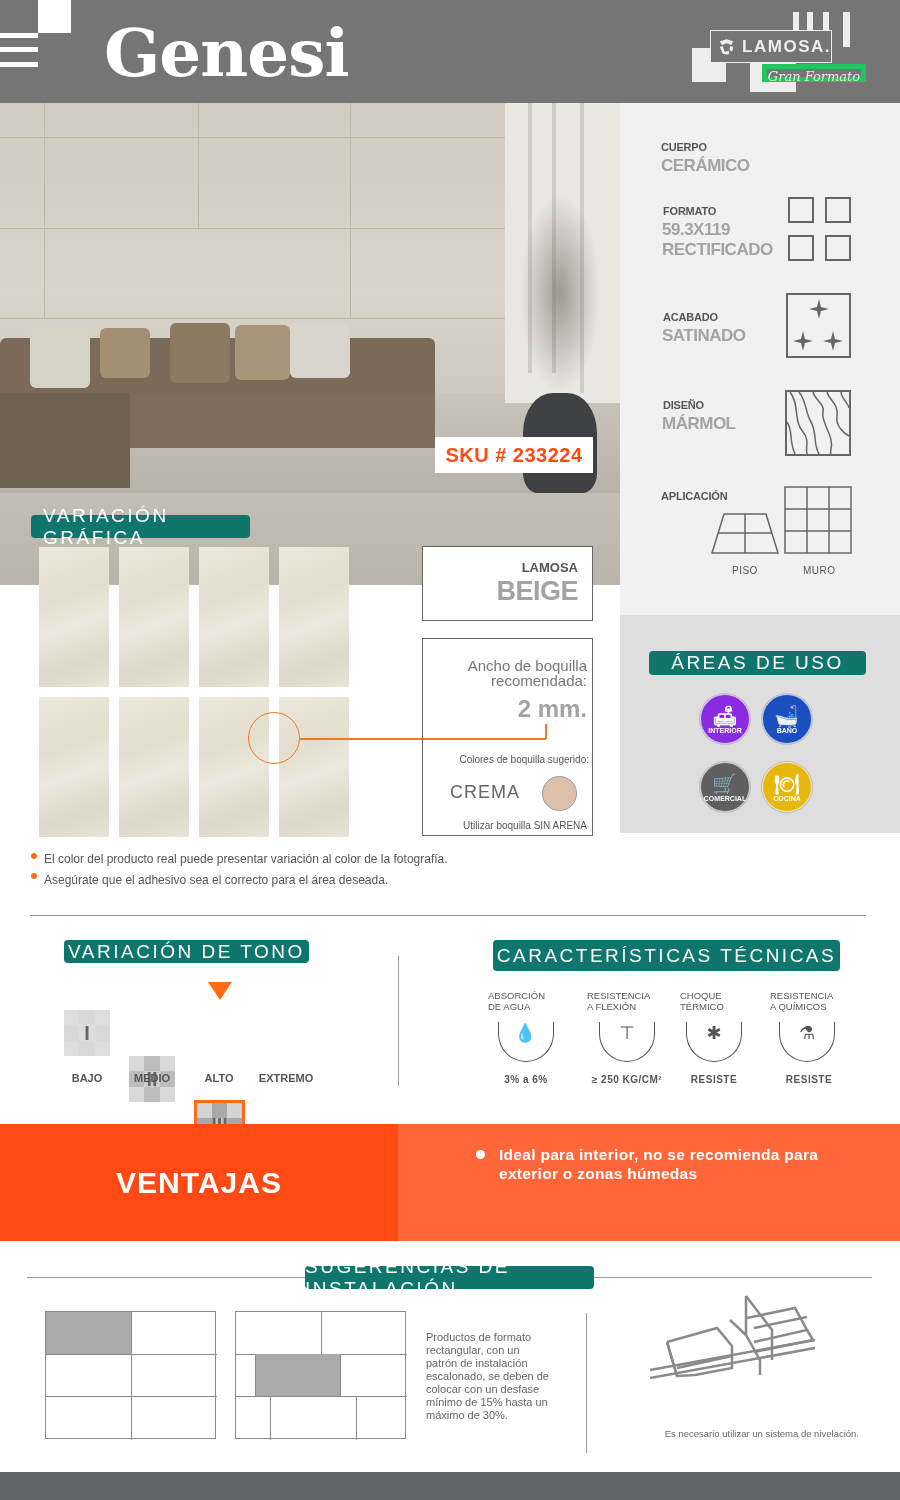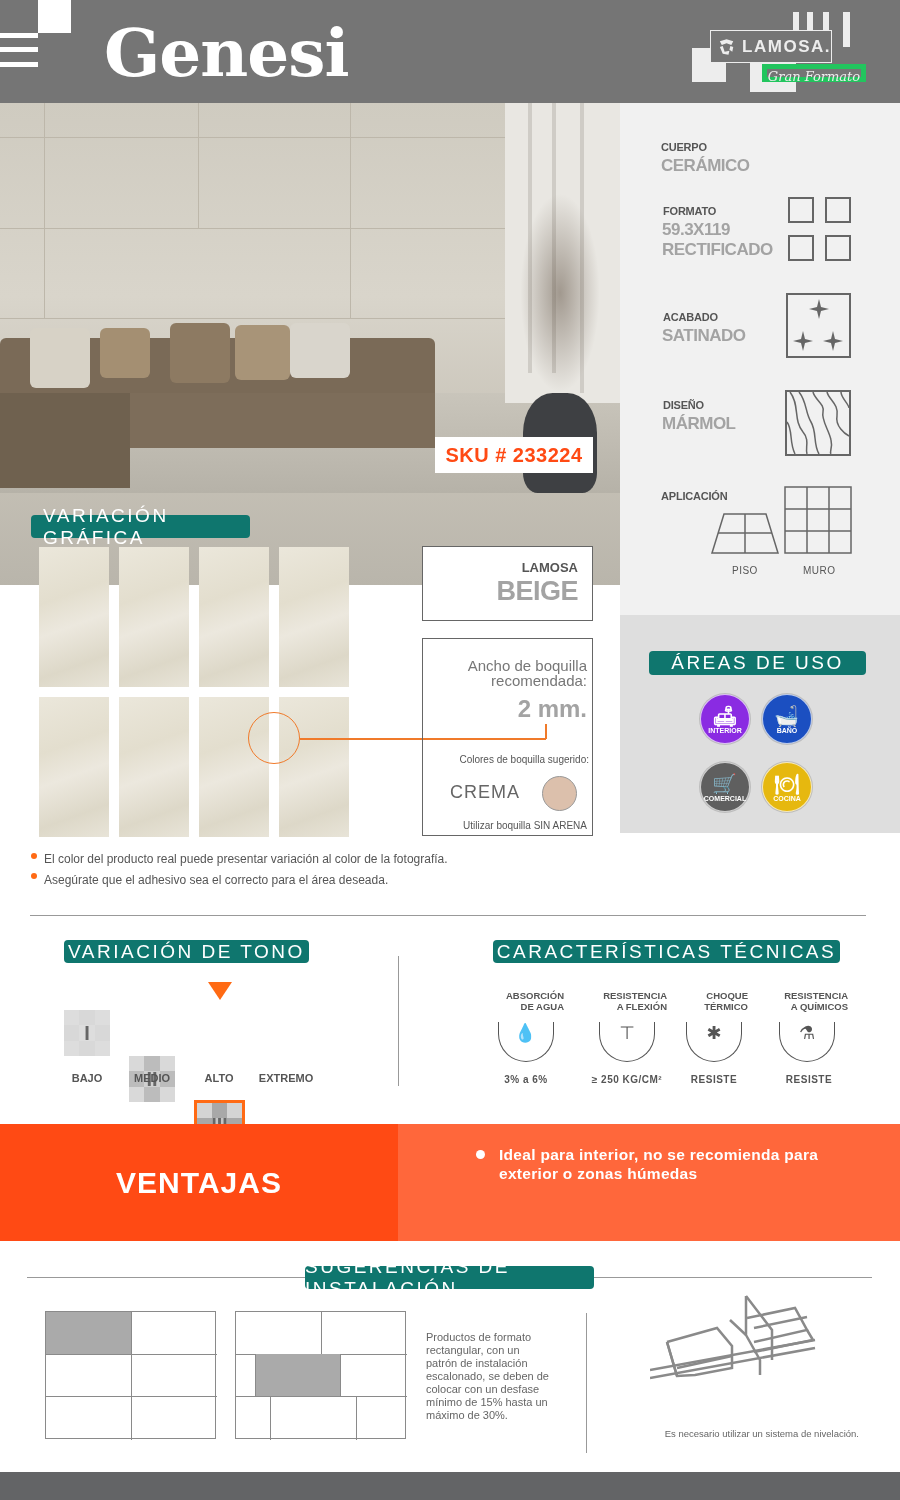--- a/index.html
+++ b/index.html
@@ -44,21 +44,21 @@
 
   .bullet-dot { width: 6px; height: 6px; border-radius: 50%; background: #ff6a14; }
   .note { font-size: 12px; color: #555; }
 
   .hr { height: 1px; background: #999; }
 
   .tono { width: 46px; height: 46px; display: grid; grid-template-columns: repeat(3,1fr); position: relative; }
   .tono .roman { position: absolute; inset: 0; display: flex; align-items: center; justify-content: center; font-weight: bold; font-size: 20px; color: #666; }
   .tono-lbl { font-size: 11px; font-weight: bold; color: #555; text-align: center; }
 
-  .tech-title { font-size: 9.5px; font-weight: bold; color: #555; text-align: right; line-height: 11px; }
+  .tech-title { font-size: 9.5px; font-weight: normal; color: #555; text-align: left; line-height: 11px; }
   .tech-arc { width: 56px; height: 40px; border: 1.5px solid #555; border-top: none; border-radius: 0 0 30px 30px; display: flex; align-items: flex-start; justify-content: center; color: #555; font-size: 18px; }
   .tech-val { font-size: 10px; font-weight: bold; color: #555; text-align: center; letter-spacing: 0.5px; }
 
   .ventajas-l { left: 0; top: 1124px; width: 398px; height: 117px; background: #ff4a14; color: #fff; font-size: 30px; font-weight: bold; display: flex; align-items: center; justify-content: center; letter-spacing: 1px; }
   .ventajas-r { left: 398px; top: 1124px; width: 502px; height: 117px; background: #ff673b; }
   .v-item { color: #fff; font-size: 15.5px; font-weight: bold; display: flex; gap: 14px; line-height: 19px; letter-spacing: 0.3px; }
   .v-item .d { width: 9px; height: 9px; border-radius: 50%; background: #fff; margin-top: 5px; flex-shrink: 0; }
 
   .grid-line { background: #8a8a8a; }
   .footer { left: 0; top: 1472px; width: 900px; height: 28px; background: #636466; }
@@ -264,21 +264,21 @@
     <div style="background:#8a8a8a"></div>
   <span class="roman">IV</span>
 </div>
 <div class="abs tono-lbl" style="left:62px;top:1072px;width:50px">BAJO</div>
 <div class="abs tono-lbl" style="left:127px;top:1072px;width:50px">MEDIO</div>
 <div class="abs tono-lbl" style="left:194px;top:1072px;width:50px">ALTO</div>
 <div class="abs tono-lbl" style="left:252px;top:1072px;width:68px">EXTREMO</div>
 
 <div class="abs" style="left:398px;top:956px;width:1px;height:130px;background:#999"></div>
 
-<div class="abs pill" style="left:493px;top:940px;width:347px;height:23px">CARACTERÍSTICAS TÉCNICAS</div>
+<div class="abs pill" style="left:493px;top:940px;width:347px;height:31px">CARACTERÍSTICAS TÉCNICAS</div>
 
 <div class="abs" style="left:488px;top:990px;width:76px">
   <div class="tech-title">ABSORCIÓN</div>
   <div class="tech-title">DE AGUA</div>
 </div>
 <div class="abs tech-arc" style="left:498px;top:1022px">💧</div>
 <div class="abs tech-val" style="left:488px;top:1074px;width:76px">3% a 6%</div>
 
 <div class="abs" style="left:587px;top:990px;width:80px">
   <div class="tech-title">RESISTENCIA</div>

